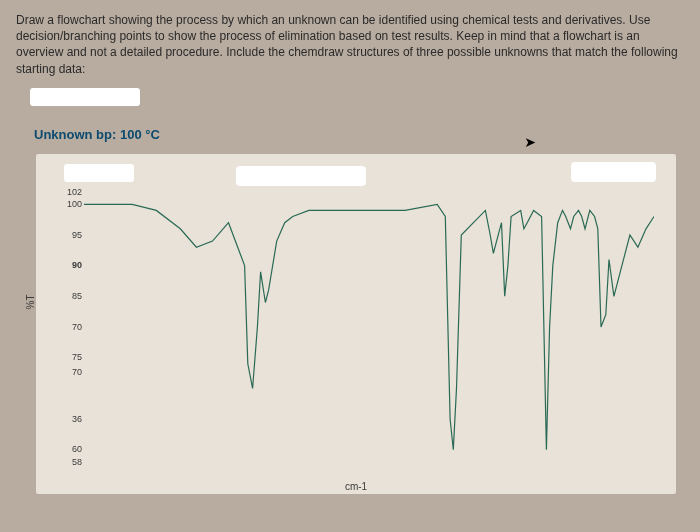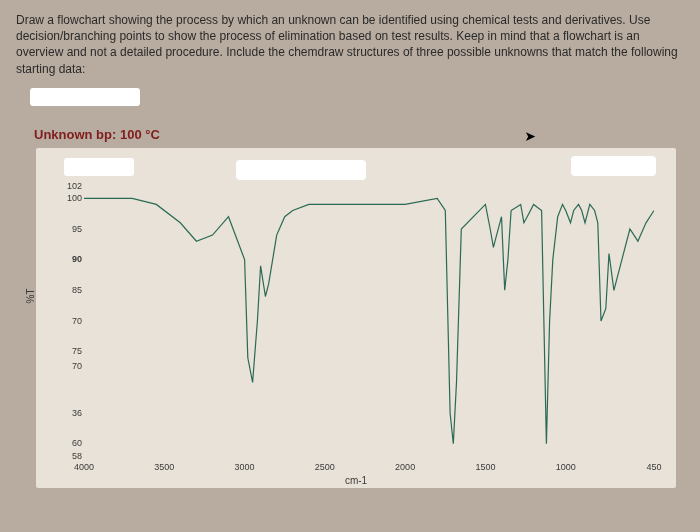--- a/index.html
+++ b/index.html
@@ -20,25 +20,25 @@
     .redaction-1 {
       position: absolute;
       top: 88px;
       left: 30px;
       width: 110px;
       height: 18px;
       background: #fff;
       border-radius: 3px;
     }
     .subtitle {
-      color: #7f1d1d;
+      color: #0c4a6e;
       font-size: 13px;
       font-weight: bold;
       margin-top: 50px;
-      margin-bottom: 6px;
+      margin-bottom: 12px;
       margin-left: 18px;
     }
     .chart-container {
       position: relative;
       margin-left: 20px;
       margin-top: 4px;
       width: 640px;
       height: 340px;
       background: #e8e2d8;
       border-radius: 2px;
@@ -164,24 +164,14 @@
       <div class="y-tick" style="top: 252.727px;">60</div>
       <div class="y-tick" style="top: 265px;">58</div>
     </div>
 
   <div class="plot-area">
     <svg viewBox="0 0 570 270" preserveAspectRatio="none">
       <polyline id="spectrum-line" fill="none" stroke="#2a6a55" stroke-width="1.2" points="0.0,12.3 48.2,12.3 72.3,18.4 96.3,36.8 112.4,55.2 128.5,49.1 144.5,30.7 160.6,73.6 163.8,171.8 168.6,196.4 173.4,135.0 176.6,79.8 181.4,110.5 184.6,98.2 192.7,49.1 200.7,30.7 208.7,24.5 224.8,18.4 256.9,18.4 289.0,18.4 321.1,18.4 353.2,12.3 361.3,24.5 366.1,227.0 369.3,257.7 372.5,196.4 377.3,43.0 401.4,18.4 406.2,43.0 409.4,61.4 412.6,49.1 417.5,30.7 420.7,104.3 423.9,73.6 427.1,24.5 436.7,18.4 439.9,36.8 443.2,30.7 449.6,18.4 457.6,24.5 462.4,257.7 465.6,135.0 468.8,73.6 473.7,30.7 478.5,18.4 481.7,24.5 486.5,36.8 489.7,24.5 494.5,18.4 497.7,24.5 501.0,36.8 505.8,18.4 510.6,24.5 513.8,36.8 517.0,135.0 521.8,122.7 525.0,67.5 529.9,104.3 537.9,73.6 545.9,43.0 553.9,55.2 562.0,36.8 570.0,24.5"></polyline>
     </svg>
   </div>
 
-  <div class="x-ticks" id="xticks">
-      <div class="x-tick" style="left: 0px;">4000</div>
-      <div class="x-tick" style="left: 80.2817px;">3500</div>
-      <div class="x-tick" style="left: 160.563px;">3000</div>
-      <div class="x-tick" style="left: 240.845px;">2500</div>
-      <div class="x-tick" style="left: 321.127px;">2000</div>
-      <div class="x-tick" style="left: 401.408px;">1500</div>
-      <div class="x-tick" style="left: 481.69px;">1000</div>
-      <div class="x-tick" style="left: 570px;">450</div>
-    </div>
   <div class="x-axis-label">cm-1</div>
 </div>
 
 </body></html>

